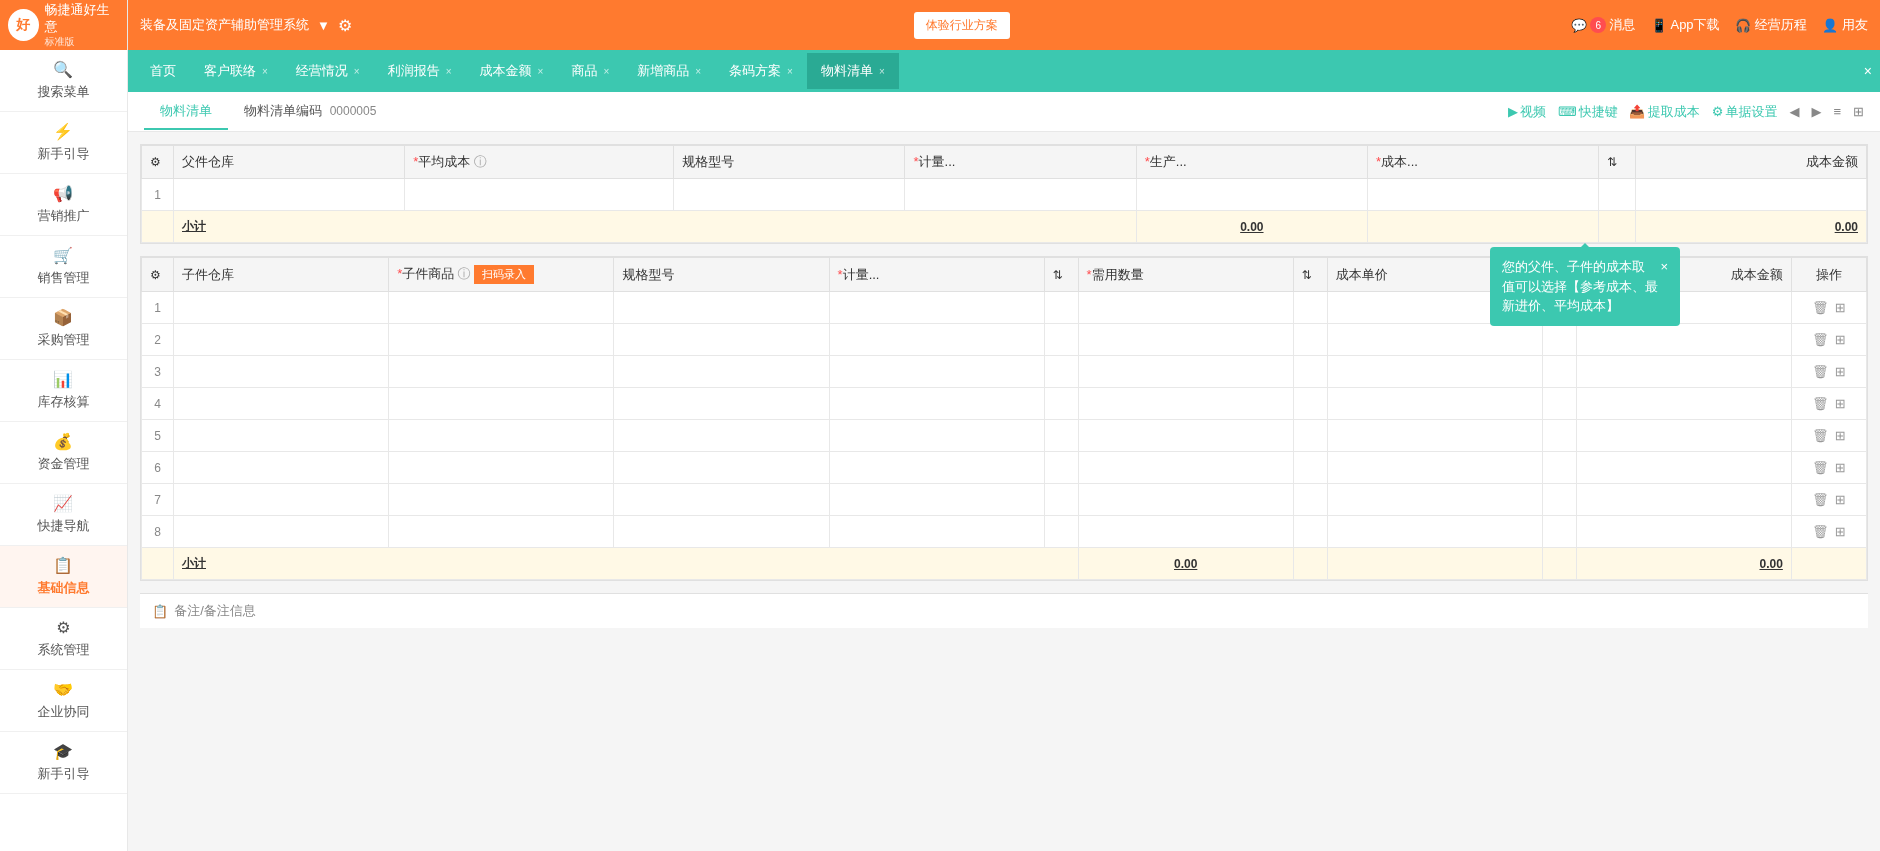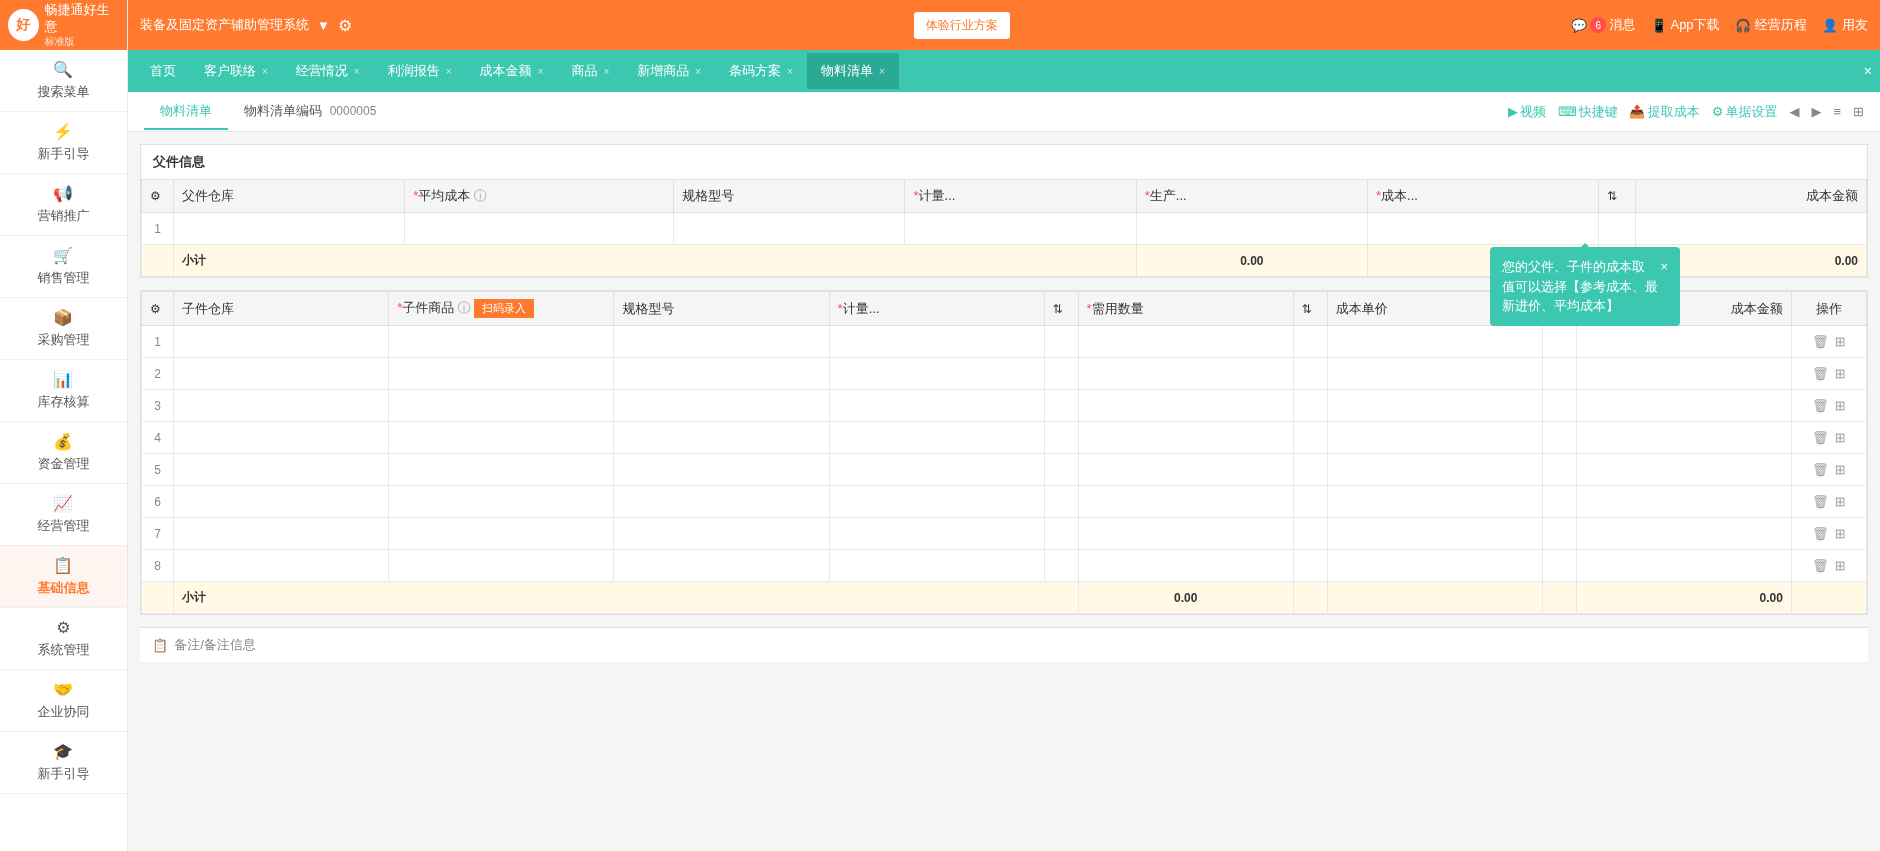--- a/index.html
+++ b/index.html
@@ -149,20 +149,21 @@
       padding: 4px 8px;
       font-size: 12px;
       background: transparent;
     }
     .subtotal-row td {
       background: #fff9e6;
       padding: 6px 8px;
       font-weight: bold;
       font-size: 12px;
       color: #333;
+      text-decoration: underline;
     }
     .row-num { text-align: center; color: #888; font-size: 12px; width: 32px; }
 
     .scan-btn {
       background: #ff7a2f;
       color: white;
       border: none;
       padding: 2px 8px;
       border-radius: 0;
       font-size: 11px;
@@ -238,21 +239,21 @@
   <div class="sidebar-item">
     <span class="s-icon">📊</span>
     <span>库存核算</span>
   </div>
   <div class="sidebar-item">
     <span class="s-icon">💰</span>
     <span>资金管理</span>
   </div>
   <div class="sidebar-item">
     <span class="s-icon">📈</span>
-    <span>经营管理</span>
+    <span>快捷导航</span>
   </div>
   <div class="sidebar-item active" style="color:#ff7a2f;background:#fff5f0;">
     <span class="s-icon" style="color:#ff7a2f;">📋</span>
     <span style="color:#ff7a2f;font-weight:bold;">基础信息</span>
   </div>
   <div class="sidebar-item">
     <span class="s-icon">⚙</span>
     <span>系统管理</span>
   </div>
   <div class="sidebar-item">
@@ -364,21 +365,20 @@
         <span style="color:#888;">◀</span>
         <span style="color:#888;">▶</span>
         <span style="color:#888;">≡</span>
         <span style="color:#888;">⊞</span>
       </div>
     </div>
 
     <div class="content">
 
       <div class="section">
-        <div class="section-header">父件信息</div>
         <table class="data-table">
           <thead>
             <tr>
               <th class="gear-col">⚙</th>
               <th>
                 <span>父件仓库</span>
               </th>
               <th style="min-width:200px;">
                 <span style="color:#ff4d4f;">*</span><span>平均成本</span>
                 <span style="color:#aaa;">ⓘ</span>

